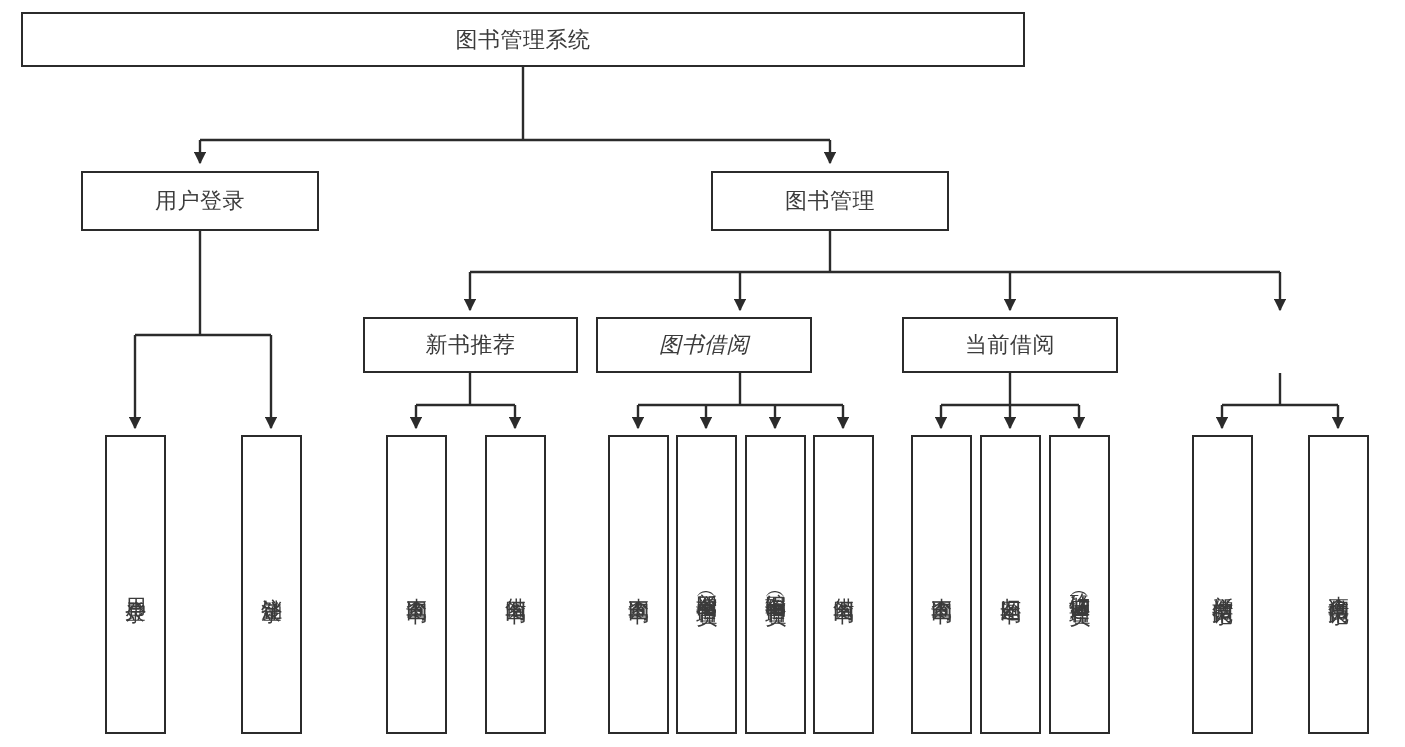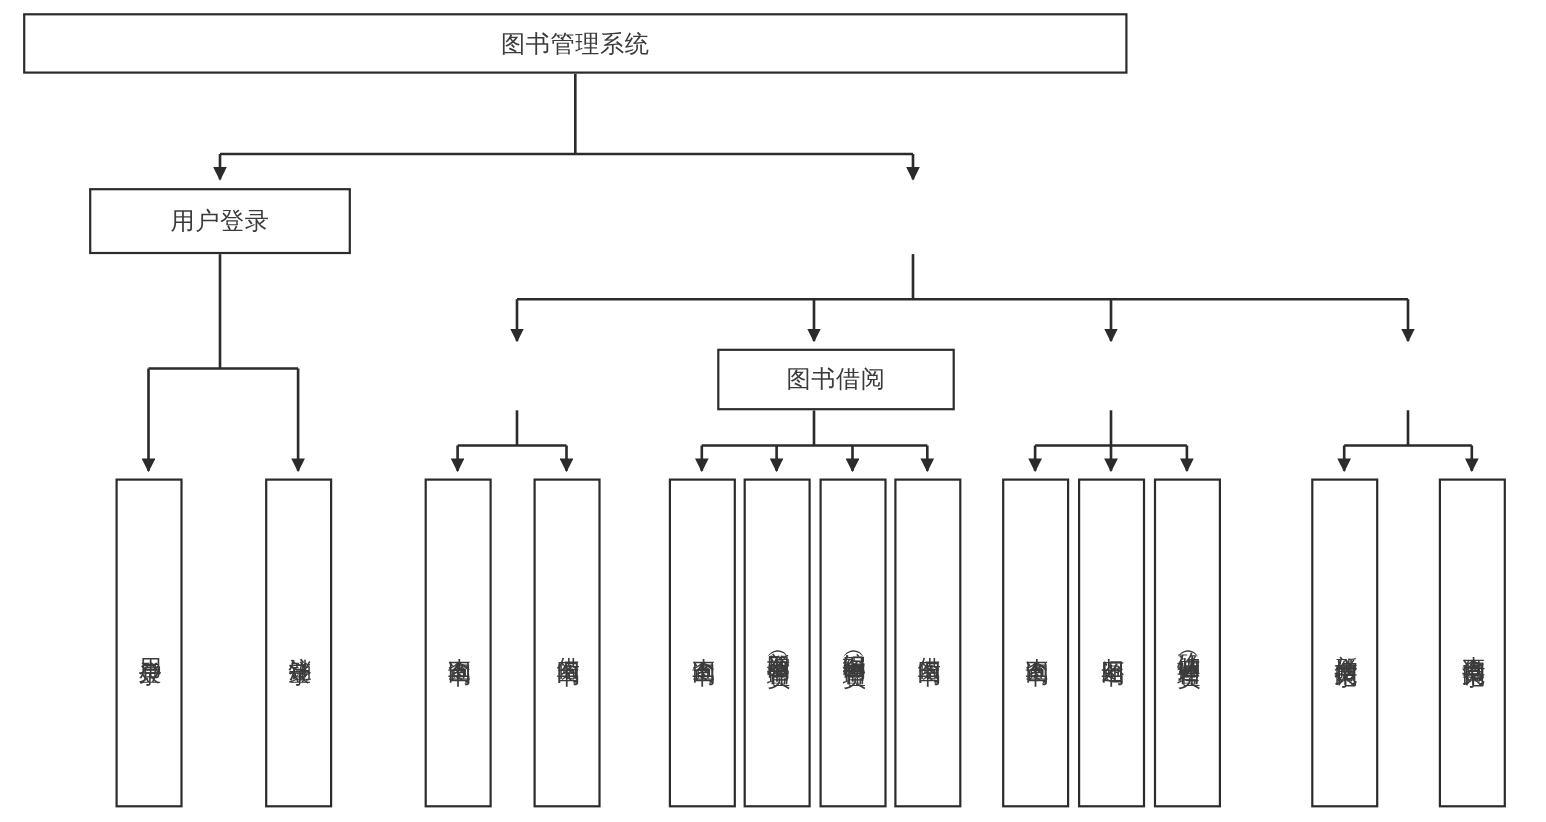--- a/index.html
+++ b/index.html
@@ -129,23 +129,32 @@
     </g>
   </svg>
 
   <div class="node h root" style="left:21px; top:12px; width:1004px; height:55px;">
     <span class="label">图书管理系统</span>
   </div>
 
   <div class="node h" style="left:81px; top:171px; width:238px; height:60px;">
     <span class="label">用户登录</span>
   </div>
-
-  <div class="node h" style="left:652px; top:317px; width:216px; height:56px;">
+  <div class="node h" style="left:711px; top:171px; width:238px; height:60px;">
+    <span class="label">图书管理</span>
+  </div>
+
+  <div class="node h" style="left:363px; top:317px; width:215px; height:56px;">
+    <span class="label">新书推荐</span>
+  </div>
+  <div class="node h" style="left:596px; top:317px; width:216px; height:56px;font-style:italic;">
     <span class="label">图书借阅</span>
+  </div>
+  <div class="node h" style="left:902px; top:317px; width:216px; height:56px;">
+    <span class="label">当前借阅</span>
   </div>
 
   <div class="node v" style="left:105px; top:435px; width:61px; height:299px;">
     <span class="label">用户登录</span>
   </div>
   <div class="node v" style="left:241px; top:435px; width:61px; height:299px;">
     <span class="label">注销登录</span>
   </div>
 
   <div class="node v" style="left:386px; top:435px; width:61px; height:299px;">

